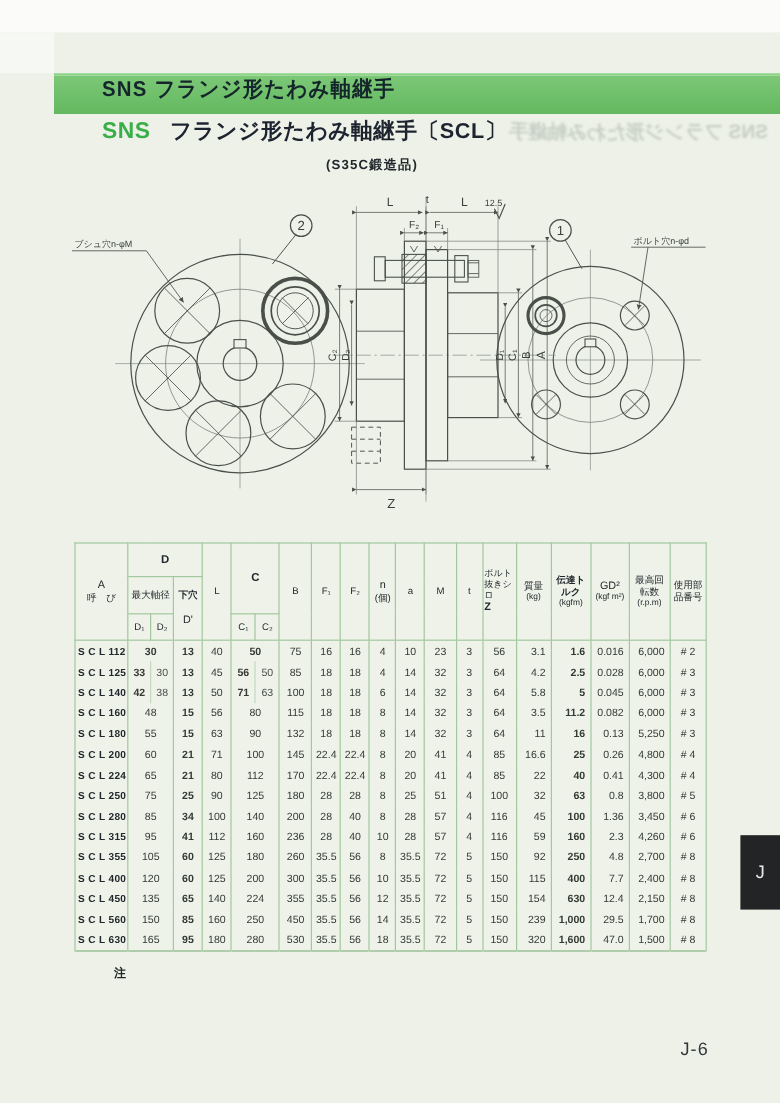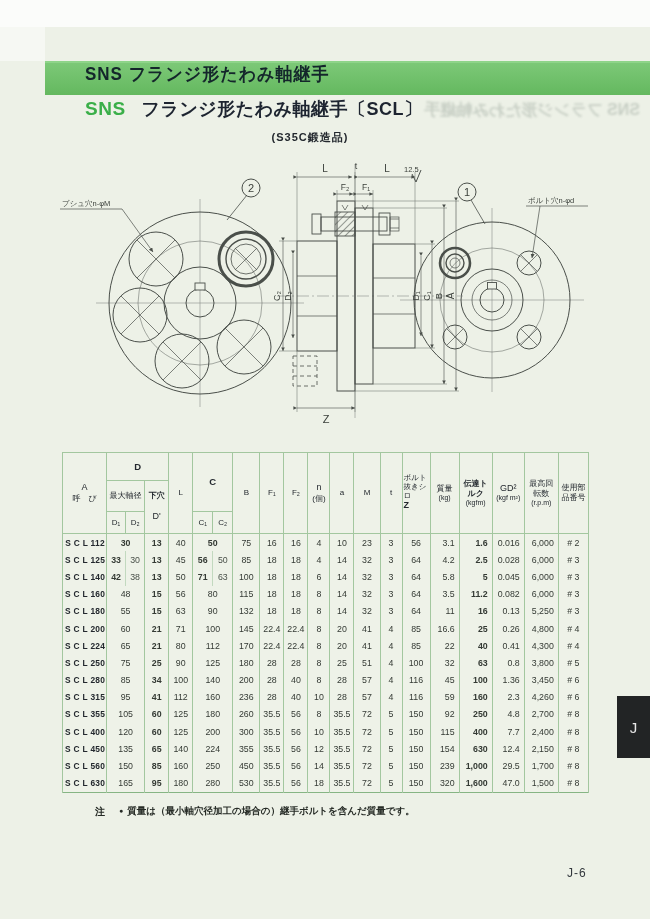--- a/index.html
+++ b/index.html
@@ -55,39 +55,39 @@
   thead tr.r2 th{height:30px;}
   thead tr.r3 th{height:21px;}
   thead th.group{font-size:9.5px;font-weight:bold;}
   thead th .sym{font-size:9px;}
   thead th .unit{font-size:7px;display:block;}
   th.zhead{text-align:left;padding-left:2px;}
   th.zhead .zl{display:block;font-size:7.5px;text-align:left;line-height:1.15;}
   th.zhead .zz{display:block;font-weight:bold;font-size:9px;text-align:left;}
   .bold,.wb{font-weight:bold !important;margin-top:37px;}
   tbody td{height:17.2px;font-size:8.8px;text-align:center;color:#343a34;white-space:nowrap;}
-  tbody td.name{font-weight:bold;text-align:center;padding-left:2px;font-size:8.4px;letter-spacing:0.3px;color:#23282e;}
+  tbody td.name{font-weight:bold;text-align:left;padding-left:2px;font-size:8.4px;letter-spacing:0.3px;color:#23282e;}
   tbody td.ra{text-align:right;padding-right:4px;}
   tbody tr:first-child td.merged{font-weight:bold;}
   tbody td.dual-a{font-weight:bold;border-right:1px solid #c2d9bf;}
   tbody td.dual-b{border-left:none;color:#4a514a;}
 
   
   .notes{position:absolute;top:804px;left:95px;font-family:"Liberation Serif","DejaVu Serif",serif;
     color:#252a25;font-size:9.5px;font-weight:bold;line-height:1.55;}
   .notes-row{display:flex;}
   .note-label{margin-right:14px;font-size:10px;}
   .note-item{white-space:nowrap;}
   .note-bullet{font-size:7px;vertical-align:1px;margin-right:4px;}
 
   
   .side-tab{position:absolute;top:696px;right:0;width:33px;height:62px;background:#222425;
     display:flex;align-items:center;justify-content:center;}
   .side-tab span{color:#e8e8e8;font-size:15px;}
-  .page-num{position:absolute;top:866px;left:567px;font-size:12px;color:#33383d;letter-spacing:1px;}
+  .page-num{position:absolute;top:866px;left:567px;font-size:15px;color:#33383d;letter-spacing:1px;}
 </style>
 </head>
 <body>
 
 <div class="top-strip"></div>
 <div class="left-strip"></div>
 
 <div class="banner">
   <span class="banner-title">SNS フランジ形たわみ軸継手</span>
 </div>
@@ -689,21 +689,20 @@
           <td># 8</td>
         </tr>
       </tbody>
 </table>
 </div>
 
 <div class="notes">
   <div class="notes-row">
     <div class="note-label">注</div>
     <div>
-      <div class="note-item"><span class="note-bullet">●</span><span>質量は（最小軸穴径加工の場合の）継手ボルトを含んだ質量です。</span></div>
     </div>
   </div>
 </div>
 
 <div class="side-tab">
   <span>J</span>
 </div>
 <div class="page-num">J-6</div>
 
 </body></html>

